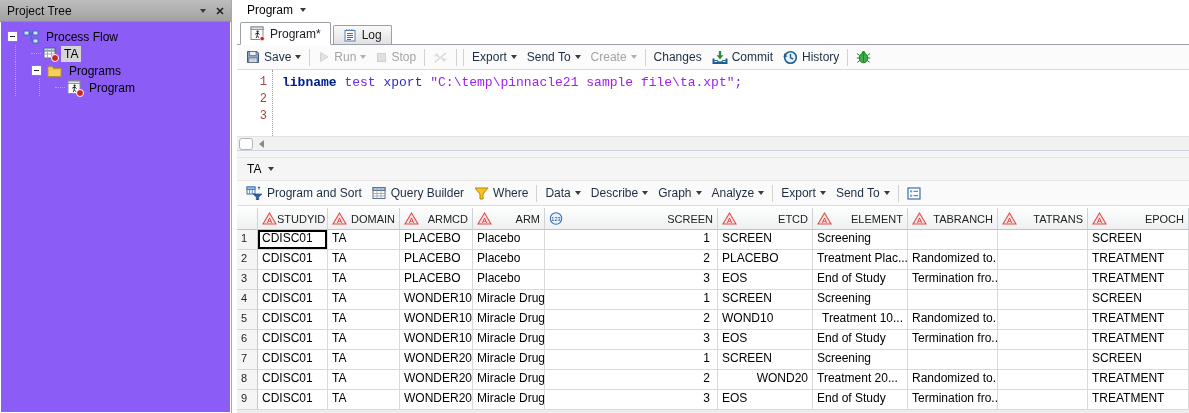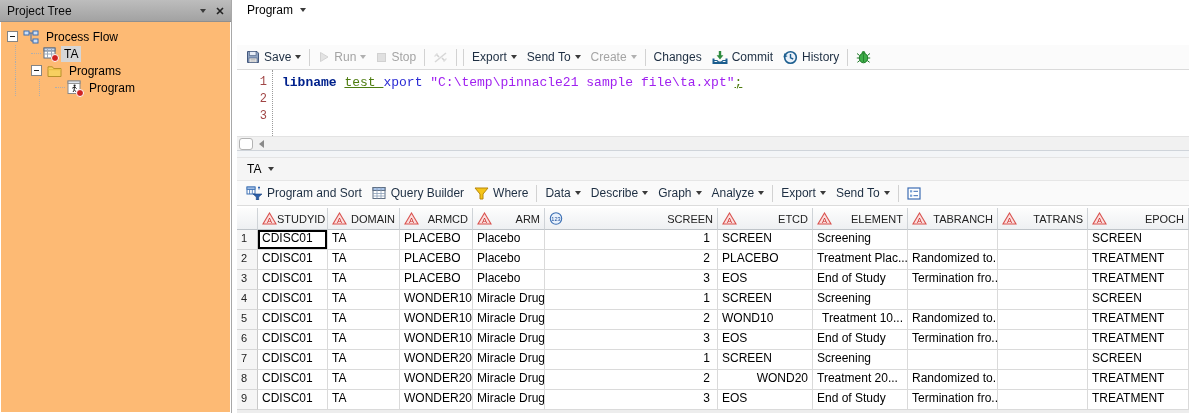--- a/index.html
+++ b/index.html
@@ -3,21 +3,21 @@
 <meta charset="utf-8">
 <style>
   html,body{margin:0;padding:0;background:#fff;}
   .app{position:relative;width:1189px;height:413px;overflow:hidden;background:#fff;
        font-family:"Liberation Sans",sans-serif;-webkit-font-smoothing:antialiased;}
   
   .left-panel{position:absolute;left:0;top:0;width:232px;height:413px;background:#fff;border-right:1px solid #a8a8a8;box-sizing:border-box;}
   .panel-titlebar{height:21px;background:linear-gradient(#bdbdbd,#a2a2a2);border-bottom:1px solid #8f8f8f;
        display:flex;align-items:center;padding:0 7px;font-size:12px;color:#0a0a0a;}
   .panel-titlebar .tcontrols{margin-left:auto;display:flex;align-items:center;gap:10px;}
-  .tree{position:absolute;left:1px;right:1px;top:22px;bottom:1px;background:#fdba74;padding-top:6px;}
+  .tree{position:absolute;left:1px;right:1px;top:22px;bottom:1px;background:#8b5cf6;padding-top:6px;}
   .trow{display:flex;align-items:center;height:17px;font-size:12px;color:#000;padding-left:6px;}
   .guide{flex:0 0 16px;height:17px;border-left:1px dotted #aeaeae;margin-left:8px;box-sizing:border-box;}
   .stub{flex:0 0 10px;border-top:1px dotted #aeaeae;margin-right:1px;}
   .expander{flex:0 0 9px;height:9px;border:1px solid #848484;background:#fff;position:relative;margin-right:4px;box-sizing:content-box;}
   .expander::after{content:"";position:absolute;left:2px;right:2px;top:4px;border-top:1px solid #222;}
   .iconwrap{position:relative;margin:0 4px 0 1px;display:flex;}
   .badge{position:absolute;right:-2px;bottom:-2px;width:6px;height:6px;border-radius:50%;background:#cf2222;border:1px solid #fff;}
   .tlabel{padding:1px 3px;white-space:nowrap;}
   .tlabel.selected{background:#d6d6d6;}
   
@@ -41,21 +41,21 @@
   .sep{width:1px;height:17px;background:#d2d2d2;margin:0 3px;flex:0 0 1px;}
   .icn{display:inline-flex;align-items:center;}
   
   .editor{position:absolute;top:70px;left:0;right:0;height:66px;background:#fff;display:flex;
           font-family:"Liberation Mono","DejaVu Sans Mono",monospace;}
   .gutter{flex:0 0 30px;padding:4px 5px 0 0;text-align:right;font-size:12px;line-height:17px;color:var(--lnum,#a04545);border-right:1px dotted #9a9a9a;}
   .code{padding:4px 0 0 9px;font-size:13px;line-height:17px;white-space:pre;color:#000;}
   .tk-keyword{color:var(--kw,#00218c);font-weight:bold;}
   .tk-keyword2{color:var(--kw2,#2a2ad4);}
   .tk-string{color:var(--str,#a020f0);}
-  .tk-plain{color:#4d7c0f;text-decoration:underline;}
+  .tk-plain{color:#6d28d9;}
   
   .hscroll{position:absolute;top:136px;left:0;right:0;height:14px;background:#f1f1f1;border-top:1px solid #e3e3e3;display:flex;align-items:center;}
   .hthumb{width:12px;height:10px;margin-left:2px;background:#fff;border:1px solid #b3b3b3;border-radius:3px;}
   .harrow{width:0;height:0;border-top:4px solid transparent;border-bottom:4px solid transparent;border-right:5px solid #8a8a8a;margin-left:6px;}
   
   .splitter-h{position:absolute;top:150px;left:0;right:0;height:8px;background:#f3f5f7;border-top:1px solid #cfd4da;border-bottom:1px solid #e4e4e4;box-sizing:border-box;}
   #ta-header{top:158px;height:22px;background:#f5f5f5;}
   
   .gridwrap{position:absolute;top:208px;left:0;right:0;bottom:0;background:#fff;overflow:hidden;}
   .ghead{display:flex;height:22px;}
@@ -154,20 +154,44 @@
       </div>
   </div>
 
   <div class="right">
 
     <div class="section-header" id="prog-header">
       <span>Program</span>
       <span class="caret"></span>
     </div>
 
+    <div class="tabstrip" id="tabstrip">
+        <div class="tab active">
+          <span class="icn">
+            <svg width="15" height="15" viewBox="0 0 15 15">
+              <rect x="1" y="1" width="12" height="12.5" fill="#fff" stroke="#8a8a8a"></rect>
+              <rect x="1" y="1" width="12" height="2.4" fill="#e7edf5" stroke="#8a8a8a"></rect>
+              <circle cx="7.6" cy="5.6" r="1.1" fill="#222"></circle>
+              <path d="M5.2 8.2 L7.6 6.8 L9.6 8.6 M7.6 6.8 L7 10 M6 12 L7.3 10 L9 11.6" fill="none" stroke="#222" stroke-width="1"></path>
+              <circle cx="12.2" cy="12.6" r="2.2" fill="#cf2222" stroke="#fff" stroke-width="0.7"></circle>
+            </svg>
+          </span>
+          <span>Program*</span>
+        </div>
+        <div class="tab">
+          <span class="icn">
+            <svg width="14" height="14" viewBox="0 0 14 14">
+              <rect x="2" y="2.5" width="10" height="10.5" fill="#fff" stroke="#5a7fb5"></rect>
+              <path d="M3 1.5 h8" stroke="#9ab2d4" stroke-dasharray="1.5,1"></path>
+              <path d="M4 5.5 H10 M4 7.5 H10 M4 9.5 H10 M4 11.5 H8" stroke="#3e6db8"></path>
+            </svg>
+          </span>
+          <span>Log</span>
+        </div>
+      </div>
 
     <div class="toolbar" id="toolbar-program">
         <div class="tbtn">
           <span class="icn">
             <svg width="14" height="14" viewBox="0 0 14 14">
               <path d="M1.5 1.5 h9.5 l1.5 1.7 v9.3 H1.5z" fill="#8fa3c2" stroke="#44597e"></path>
               <rect x="3.5" y="1.5" width="6.5" height="4" fill="#e8eef8" stroke="#44597e" stroke-width="0.6"></rect>
               <rect x="3" y="8" width="8" height="4.5" fill="#ececec" stroke="#44597e" stroke-width="0.6"></rect>
               <path d="M4.5 9.3 H9.5 M4.5 11 H9.5" stroke="#9a9a9a" stroke-width="0.6"></path>
             </svg>

